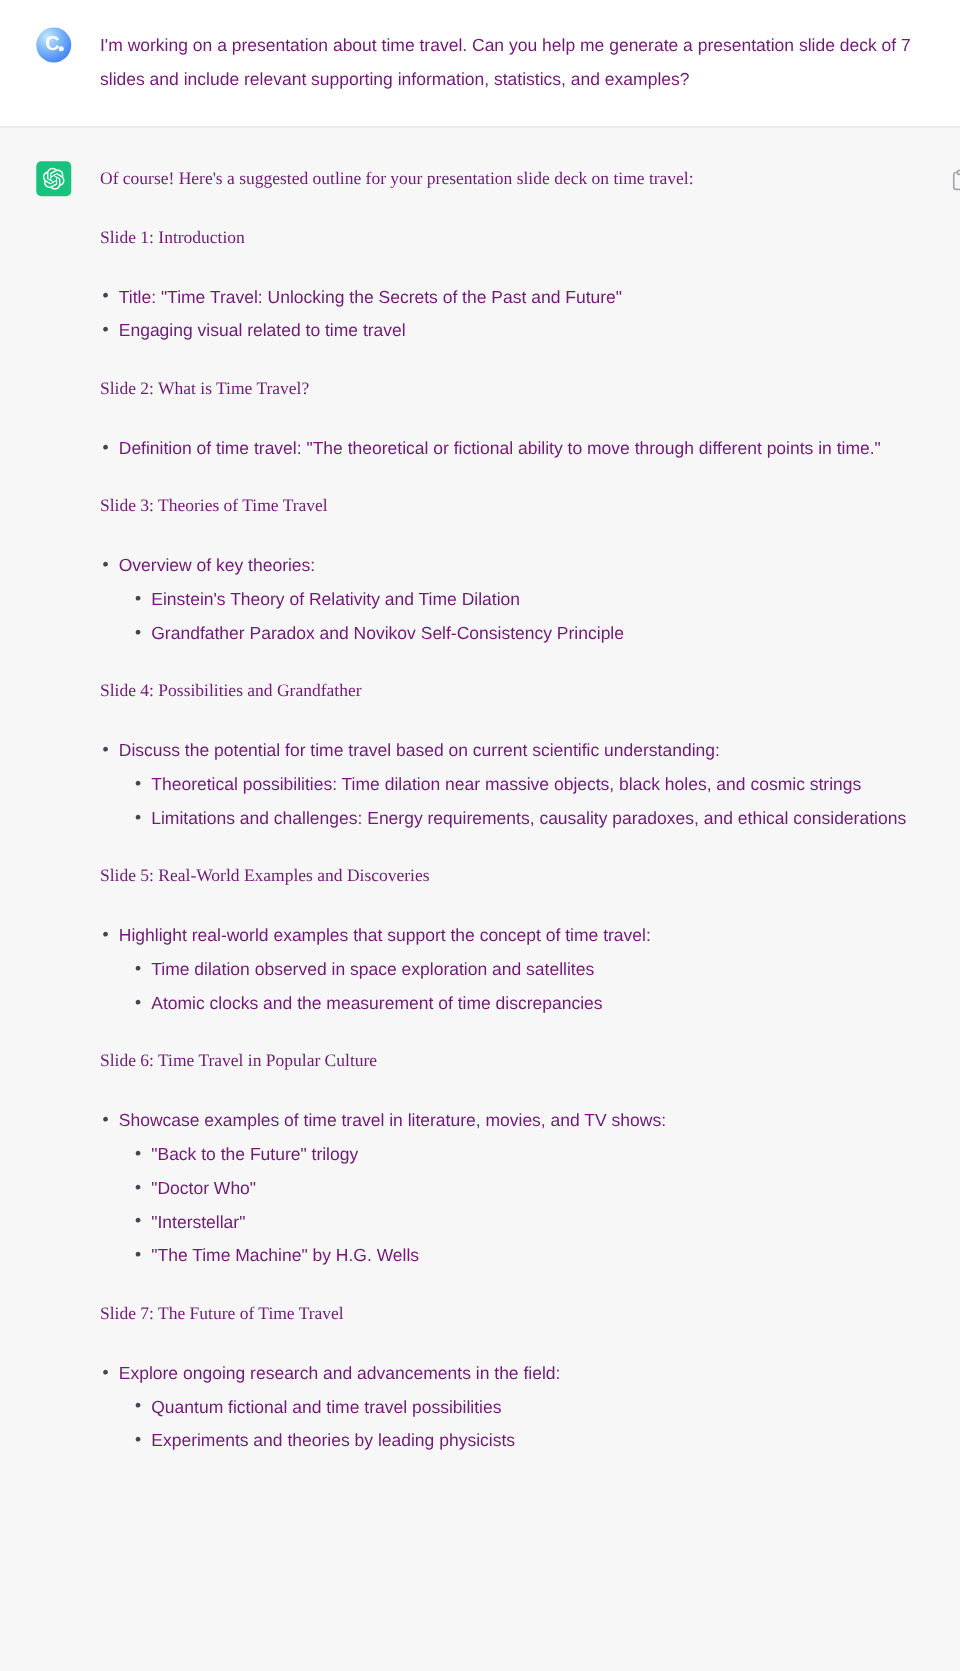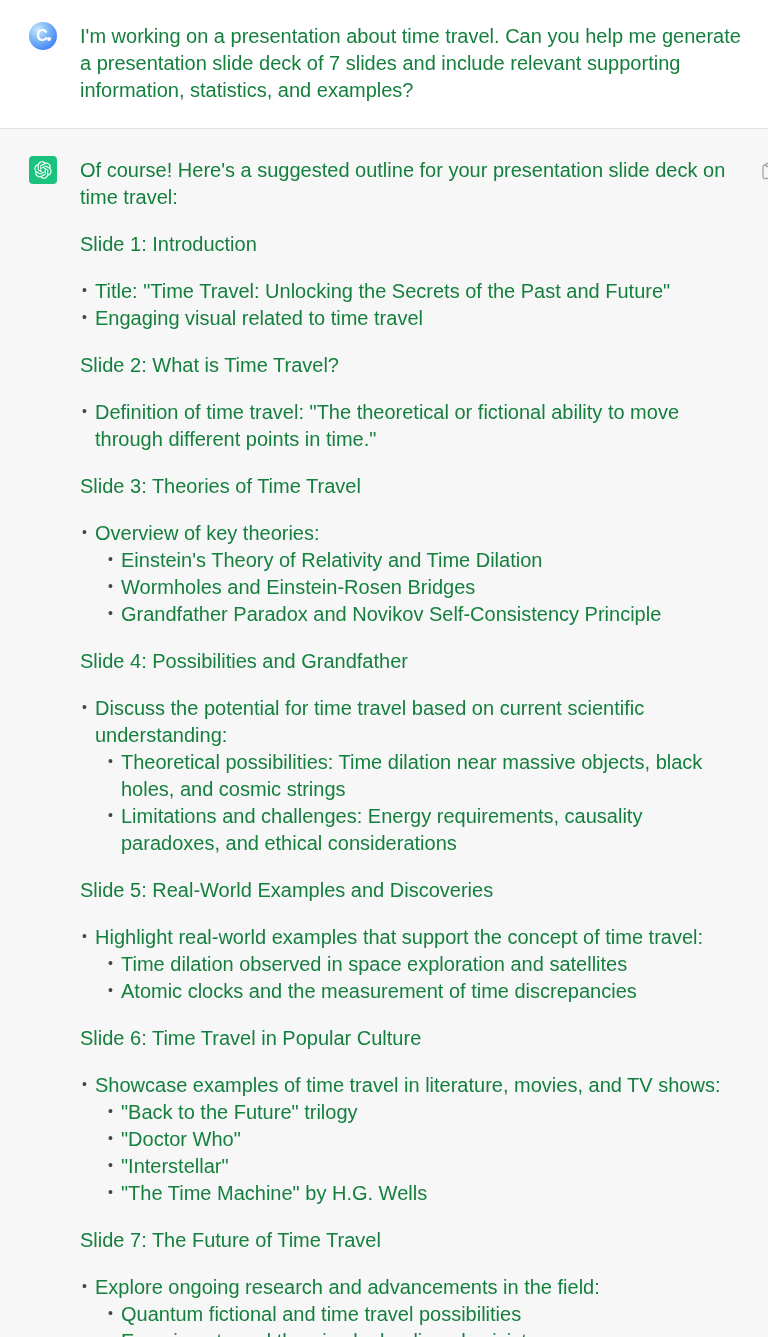--- a/index.html
+++ b/index.html
@@ -43,27 +43,27 @@
     width: 4px; height: 4px;
     border-radius: 50%;
     background: #ffffff;
     right: 6px; bottom: 9px;
   }
   .bot-avatar {
     border-radius: 4px;
     background: #19c37d;
   }
   .content {
-    font-size: 20px;
+    font-size: 14px;
     line-height: 27px;
-    color: #15803d;
+    color: #701a75;
     max-width: 665px;
     padding-top: 1px;
   }
-  .content p { margin: 0 0 20px 0; }
+  .content p { margin: 0 0 20px 0; font-family: Liberation Serif, serif; }
   .content p:last-child { margin-bottom: 0; }
   .content ul {
     margin: 0 0 20px 0;
     padding-left: 2px;
     list-style: none;
   }
   .content ul ul {
     margin: 0;
     padding-left: 13px;
   }
@@ -119,21 +119,20 @@
             <li>Engaging visual related to time travel</li>
           </ul>
           <p>Slide 2: What is Time Travel?</p>
           <ul>
             <li>Definition of time travel: "The theoretical or fictional ability to move through different points in time."</li>
           </ul>
           <p>Slide 3: Theories of Time Travel</p>
           <ul>
             <li>Overview of key theories:<ul>
                 <li>Einstein's Theory of Relativity and Time Dilation</li>
-                <li>Wormholes and Einstein-Rosen Bridges</li>
                 <li>Grandfather Paradox and Novikov Self-Consistency Principle</li>
               </ul></li>
           </ul>
           <p>Slide 4: Possibilities and Grandfather</p>
           <ul>
             <li>Discuss the potential for time travel based on current scientific understanding:<ul>
                 <li>Theoretical possibilities: Time dilation near massive objects, black holes, and cosmic strings</li>
                 <li>Limitations and challenges: Energy requirements, causality paradoxes, and ethical considerations</li>
               </ul></li>
           </ul>

